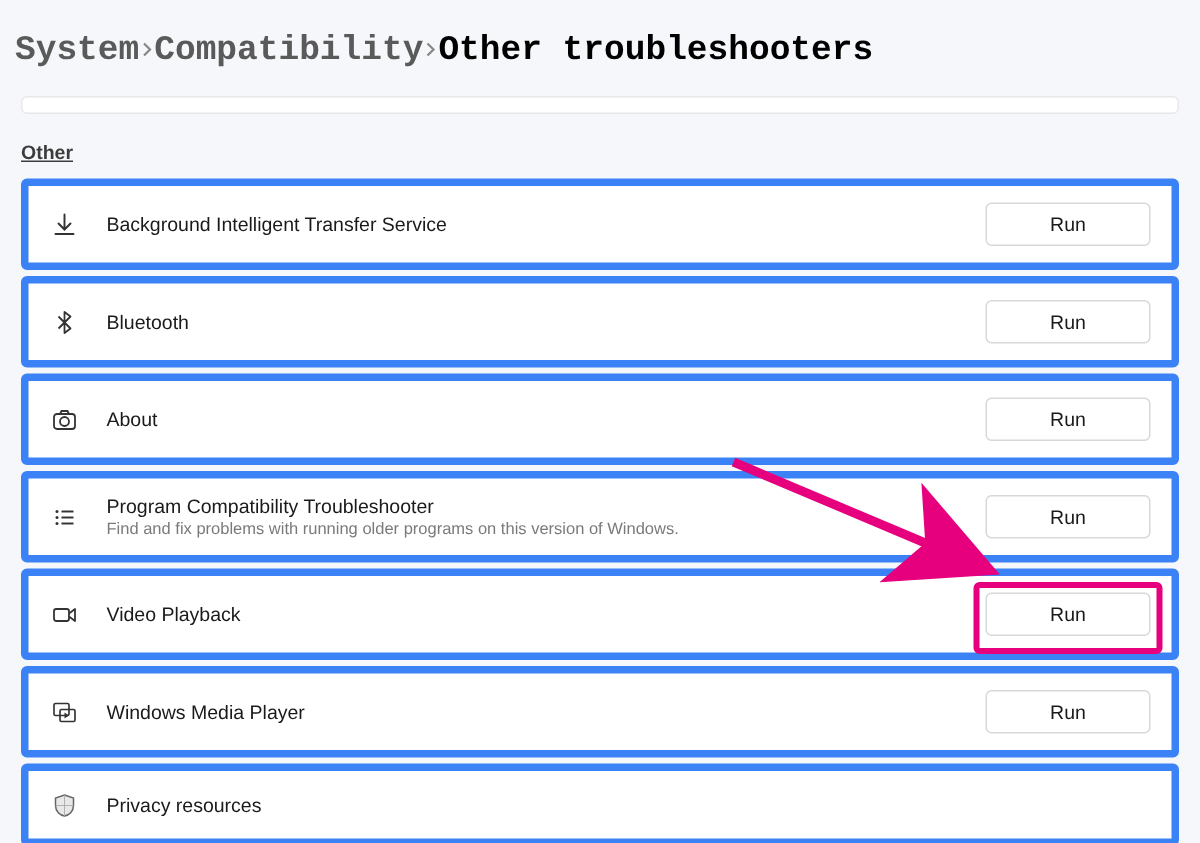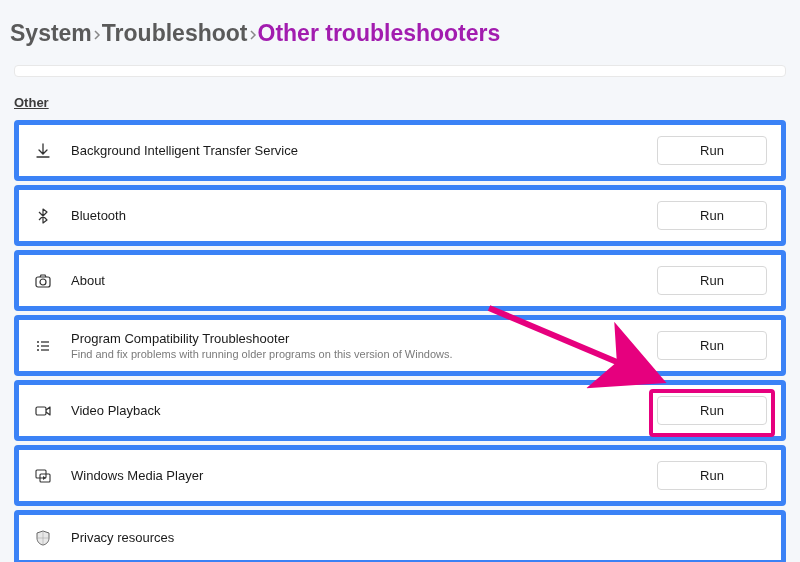--- a/index.html
+++ b/index.html
@@ -11,28 +11,29 @@
       font-family: 'Segoe UI', -apple-system, BlinkMacSystemFont, sans-serif;
       background: #f5f7fa;
       width: 800px;
       height: 562px;
       overflow: hidden;
     }
     .breadcrumb {
       display: flex;
       align-items: center;
       padding: 20px 10px 18px 10px;
+      font-family: Liberation Mono, monospace;
     }
     .breadcrumb-item {
       font-size: 23px;
       font-weight: 600;
       color: #5a5a5a;
     }
     .breadcrumb-item.active {
-      color: #a21caf;
+      color: #000000;
     }
     .breadcrumb-chevron {
       color: #888;
       font-size: 14px;
       margin-top: 3px;
     }
     .spacer-bar {
       height: 12px;
       margin: 0 14px 18px 14px;
       background: #ffffff;
@@ -125,21 +126,21 @@
 </head>
 <body>
 
 <div class="breadcrumb">
   <span class="breadcrumb-item">System</span>
   <span class="breadcrumb-chevron">
     <svg width="10" height="10" viewBox="0 0 10 10">
         <path d="M3 1 L7 5 L3 9" stroke="#888" stroke-width="1.5" fill="none"></path>
       </svg>
   </span>
-  <span class="breadcrumb-item">Troubleshoot</span>
+  <span class="breadcrumb-item">Compatibility</span>
   <span class="breadcrumb-chevron">
     <svg width="10" height="10" viewBox="0 0 10 10">
         <path d="M3 1 L7 5 L3 9" stroke="#888" stroke-width="1.5" fill="none"></path>
       </svg>
   </span>
   <span class="breadcrumb-item active">Other troubleshooters</span>
 </div>
 
 <div class="spacer-bar"></div>
 

